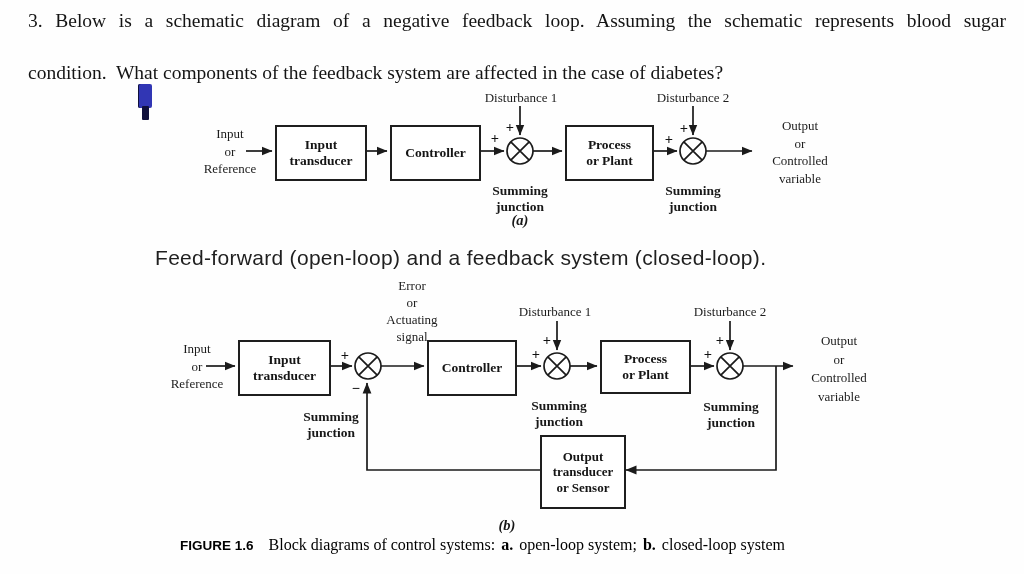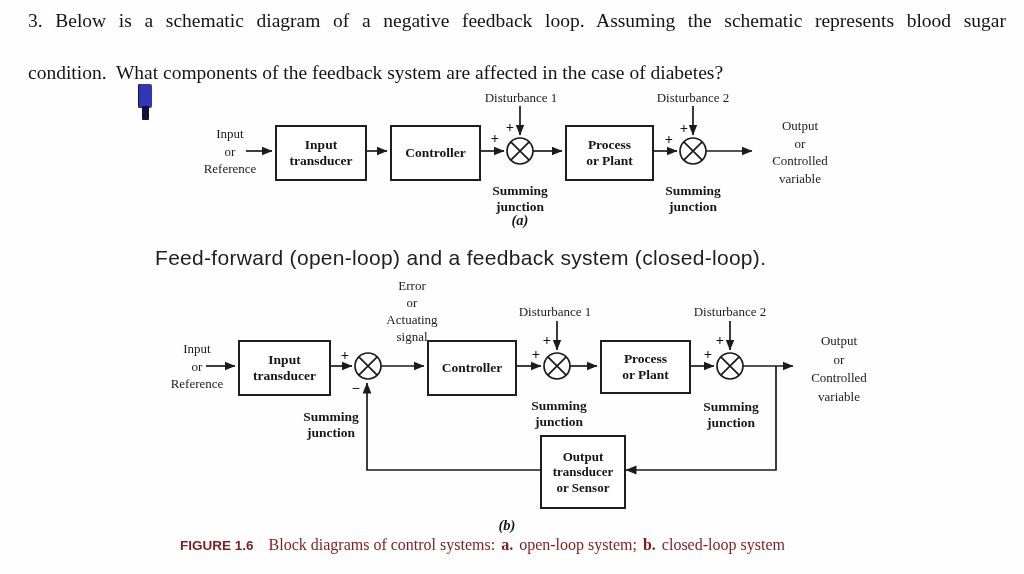--- a/index.html
+++ b/index.html
@@ -18,21 +18,21 @@
   .lbl { font-size:13px; line-height:17.5px; text-align:center; white-space:pre-line; color:#1c1c1c; }
   .sum { font-weight:700; font-size:13.5px; line-height:16px; text-align:center; white-space:pre-line; color:#181818;margin-top:8px; }
   .sign { font-size:14.5px; font-weight:700; width:14px; text-align:center; color:#111; line-height:14px; }
   .tag { font-style:italic; font-weight:700; font-size:14.5px; text-align:center; width:50px; }
   .box {
     position:absolute; border:2px solid #1e1e1e; background:#fff;
     display:flex; align-items:center; justify-content:center;
     text-align:center; font-weight:700; font-size:13.5px; line-height:16px; white-space:pre-line; color:#151515;
   }
   .heading { font-family:"Liberation Sans","DejaVu Sans",sans-serif; font-size:21px; letter-spacing:.3px; color:#1f1f1f; }
-  .caption { font-size:16px; color:#7f1d1d; white-space:nowrap;padding-left:20px; }
+  .caption { font-size:16px; color:#000000; white-space:nowrap;padding-left:20px; }
   .cap-fig { font-family:"Liberation Sans","DejaVu Sans",sans-serif; font-weight:700; font-size:13.5px; margin-right:15px; }
   .cap-bold { font-weight:700; }
   .cap-seg { margin-right:6px; }
   svg.overlay { position:absolute; left:0; top:0; pointer-events:none; }
   svg .wire { stroke:#1b1b1b; stroke-width:1.7; fill:none; }
   svg .node { stroke:#1b1b1b; stroke-width:1.7; fill:#fff; }
 </style>
 </head>
 <body>
 

